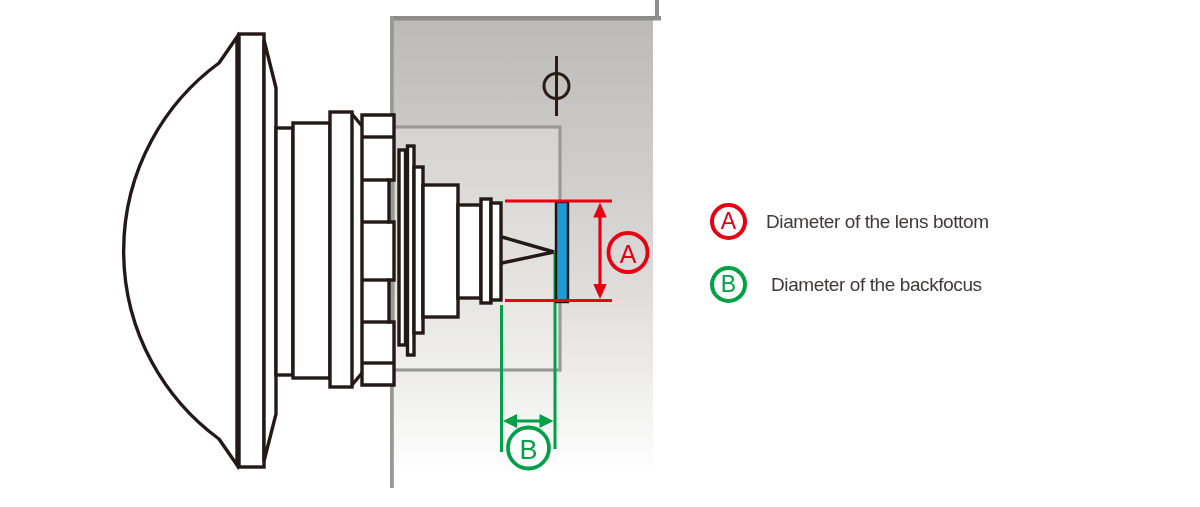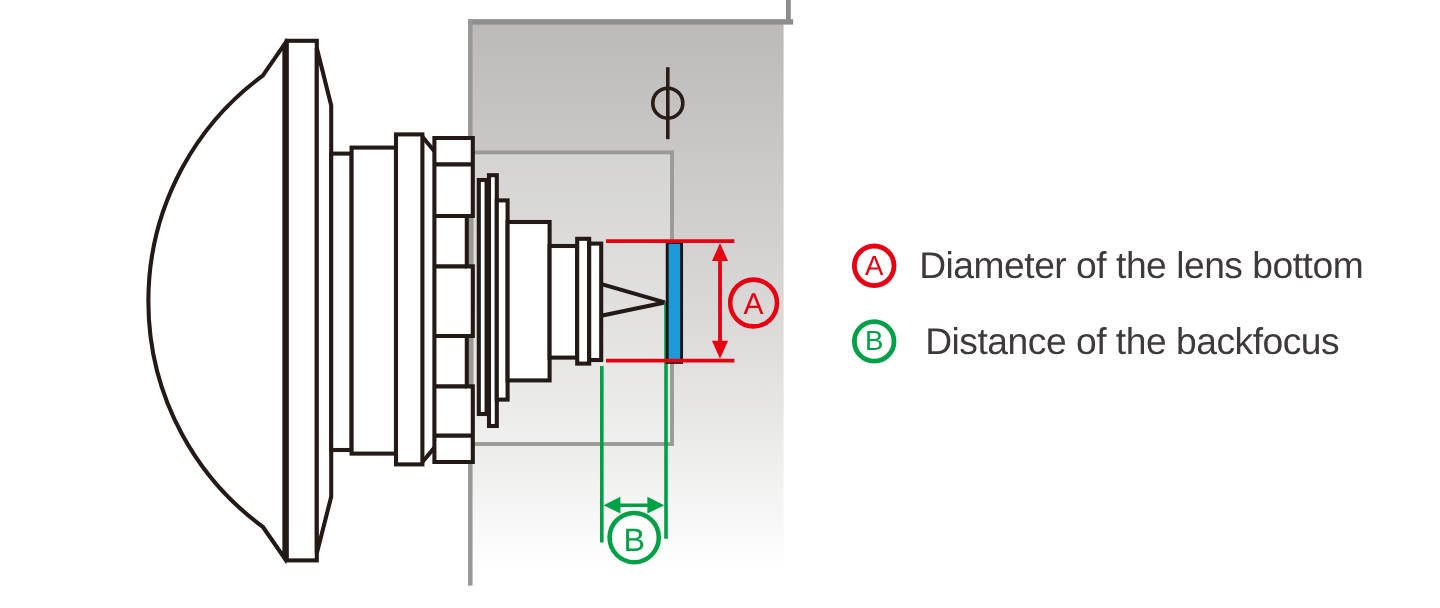--- a/index.html
+++ b/index.html
@@ -47,21 +47,21 @@
     justify-content: center;
     font-size: 23px;
     line-height: 1;
     background: #ffffff;
     flex: 0 0 auto;
     padding-bottom: 1px;
   }
   .badge-a { border-color: #e60012; color: #e60012; }
   .badge-b { border-color: #00a047; color: #00a047; }
   .legend-label {
-    font-size: 31px;
+    font-size: 19px;
     color: #3e3a39;
     letter-spacing: -0.4px;
     white-space: nowrap;
   }
   .row-a .legend-label { margin-left: 19px; }
   .row-b .legend-label { margin-left: 24px; }
 </style>
 </head>
 <body>
 
@@ -149,17 +149,17 @@
     <div class="legend-row row-a">
       <span class="badge badge-a">
         <span>A</span>
       </span>
       <span class="legend-label">Diameter of the lens bottom</span>
     </div>
     <div class="legend-row row-b">
       <span class="badge badge-b">
         <span>B</span>
       </span>
-      <span class="legend-label">Distance of the backfocus</span>
+      <span class="legend-label">Diameter of the backfocus</span>
     </div>
   </div>
 
 </div>
 
 </body></html>

